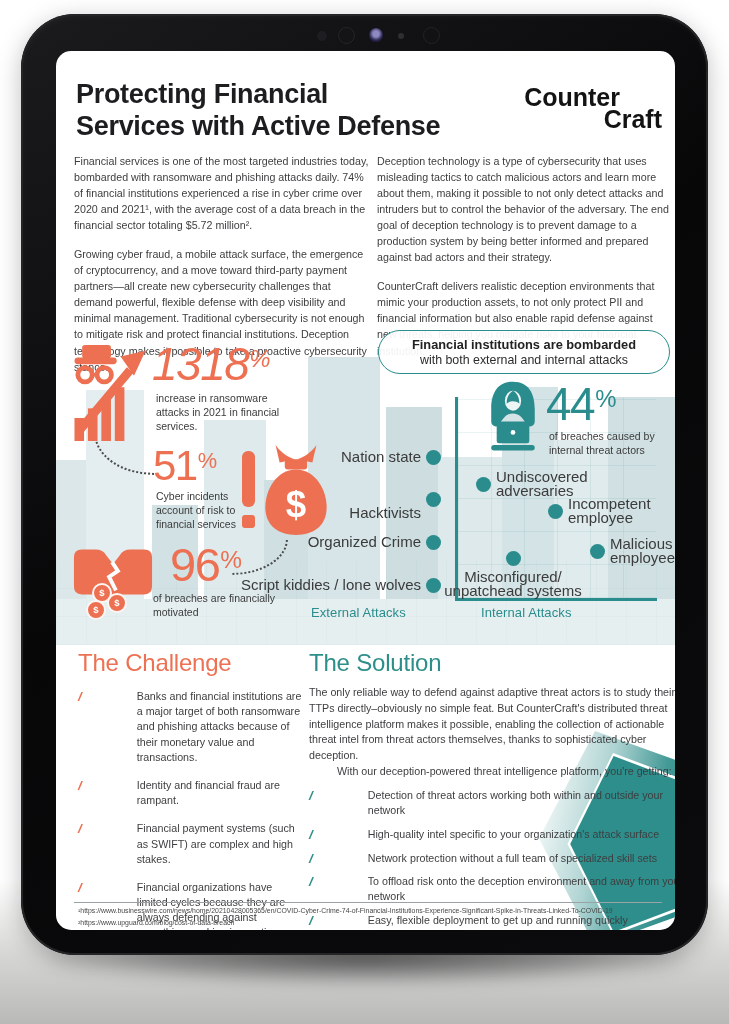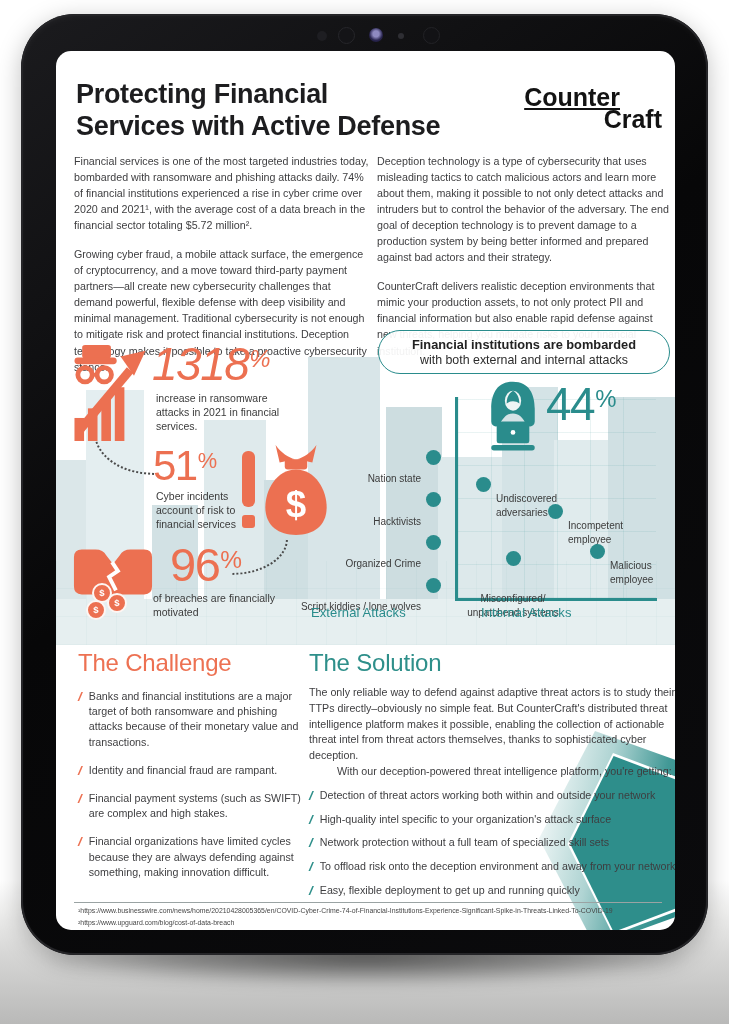--- a/index.html
+++ b/index.html
@@ -15,21 +15,21 @@
     box-shadow: inset 0 0 0 2px #252528, inset 0 2px 8px rgba(255,255,255,.05), 0 6px 24px rgba(0,0,0,.25); }
   .cam-dot { position:absolute; border-radius:50%; }
   .screen { position:absolute; left:35px; top:37px; width:619px; height:879px; background:#ffffff;
     border-radius:15px; overflow:hidden; }
 
   
   .title { position:absolute; left:20px; top:28px; width:420px; font-size:27px; line-height:1.17;
     font-weight:700; letter-spacing:-.3px; color:#1d1d1f; }
   .logo { position:absolute; right:10px; top:34px; width:160px; text-align:right; color:#131313;
     font-weight:700; font-size:25px; line-height:24px; letter-spacing:0; }
-  .logo .l1 { padding-right:45px;text-decoration:underline; }
+  .logo .l1 { padding-right:45px; }
   .logo .l2 { padding-right:3px; margin-top:-2px; }
 
   
   .col { position:absolute; top:102px; font-size:10.7px; line-height:1.5; color:var(--ink); }
   .col p + p { margin-top:13px; }
   .col-l { left:18px; width:298px; }
   .col-r { left:321px; width:292px; }
 
   
   .band { position:absolute; left:0; top:276px; width:619px; height:318px; overflow:hidden; }
@@ -59,34 +59,34 @@
   .coins { position:absolute; left:28px; top:256px; width:50px; height:42px; z-index:2; }
   .coin { position:absolute; width:20px; height:20px; border-radius:50%; background:var(--orange);
     border:2px solid #fdf6f3; color:#fff; font-size:9.5px; font-weight:700; text-align:center; line-height:16px; }
 
   .axis-v { position:absolute; left:399px; top:70px; width:3px; height:204px; background:var(--teal); z-index:1; }
   .axis-h { position:absolute; left:399px; top:271px; width:202px; height:3px; background:var(--teal); z-index:1; }
   .quad-grid { position:absolute; left:402px; top:70px; width:198px; height:201px; opacity:.9;
     background-image:repeating-linear-gradient(90deg, rgba(42,140,140,.11) 0 1px, transparent 1px 33px),
                      repeating-linear-gradient(0deg, rgba(42,140,140,.11) 0 1px, transparent 1px 33px); }
   .dot { position:absolute; width:15px; height:15px; border-radius:50%; background:var(--teal); z-index:2; }
-  .actor-label { position:absolute; font-size:10px; line-height:14px; color:#3b3b3b; z-index:2;margin-top:22px; }
+  .actor-label { position:absolute; font-size:15px; line-height:14px; color:#3b3b3b; z-index:2; }
   .ext-label { text-align:right; right:254px; width:200px; }
   .axis-label { position:absolute; width:150px; font-size:13px; color:var(--teal);
     letter-spacing:.1px; z-index:2; top:278px; }
 
   
   .sec-heading { position:absolute; top:598px; font-size:24px; letter-spacing:-.2px; }
   .challenge-h { left:22px; color:#ED7152; }
   .solution-h { left:253px; color:#2E8F8A; }
   .bullets { position:absolute; }
   .bullet { display:flex; gap:7px; }
   .slash { font-weight:700; font-style:italic; font-size:13.5px; line-height:15px; flex:0 0 auto; }
   .slash-o { color:var(--orange); } .slash-t { color:#2E8F8A; }
-  .btext { font-size:10.7px; line-height:1.42; color:var(--ink); }
+  .btext { font-size:10.7px; line-height:1.42; color:var(--ink);margin-left:48px; }
   .chal-list { left:22px; top:638px; width:224px; }
   .chal-list .bullet { margin-bottom:13px; }
   .sol-para { position:absolute; left:253px; top:634px; width:372px; font-size:10.7px; line-height:1.48; color:var(--ink); z-index:2; }
   .sol-lead { position:absolute; left:253px; top:714px; width:372px; font-size:10.7px; color:var(--ink); z-index:2;margin-left:28px; }
   .sol-list { left:253px; top:737px; width:380px; z-index:2; }
   .sol-list .bullet { margin-bottom:8.5px; }
 
   
   .fn-divider { position:absolute; left:18px; top:851px; width:588px; height:1px; background:#9aa3a3; z-index:3; }
   .fn { position:absolute; left:22px; width:585px; font-size:6.9px; color:#464646; letter-spacing:0; z-index:3; }
@@ -216,27 +216,28 @@
 
         <svg style="position:absolute;left:428px;top:52px;z-index:2;" width="58" height="76" viewBox="0 0 64 78">
           <path d="M32,0 C14,0 8,14 8,30 L8,44 C8,49 13,51 17,48 C21,39 26,35 32,35 C38,35 43,39 47,48 C51,51 56,49 56,44 L56,30 C56,14 50,0 32,0 Z" fill="#2A8C8C"></path>
           <ellipse cx="32" cy="21" rx="9" ry="11" fill="#eef5f5"></ellipse>
           <path d="M32,10 C27,13 25,18 25,24 C29,21 35,21 39,24 C39,18 37,13 32,10 Z" fill="#2A8C8C"></path>
           <rect x="14" y="44" width="36" height="24" rx="2.5" fill="#2A8C8C"></rect>
           <circle cx="32" cy="56" r="2.6" fill="#ffffff"></circle>
           <rect x="8" y="70" width="48" height="6" rx="3" fill="#2A8C8C"></rect>
         </svg>
         <div class="stat-num teal-num" style="left:490px;top:54px;font-size:46px;"><span>44</span><span class="pct">%</span></div>
+        <div class="stat-desc" style="left:493px;top:102px;width:128px;">of breaches caused by internal threat actors</div>
 
         <div class="dot" style="left:370px;top:123px;"></div>
         <div class="dot" style="left:370px;top:165px;"></div>
         <div class="dot" style="left:370px;top:208px;"></div>
         <div class="dot" style="left:370px;top:251px;"></div>
         <div class="actor-label ext-label" style="top:123px;">Nation state</div>
-        <div class="actor-label ext-label" style="top:166px;">Hacktivists</div>
+        <div class="actor-label ext-label" style="top:179px;">Hacktivists</div>
         <div class="actor-label ext-label" style="top:208px;">Organized Crime</div>
         <div class="actor-label ext-label" style="top:251px;">Script kiddies / lone wolves</div>
 
         <div class="dot" style="left:420px;top:150px;"></div>
         <div class="actor-label" style="left:440px;top:143px;width:95px;">
           <div>Undiscovered</div>
           <div>adversaries</div>
         </div>
         <div class="dot" style="left:492px;top:177px;"></div>
         <div class="actor-label" style="left:512px;top:170px;width:90px;">

